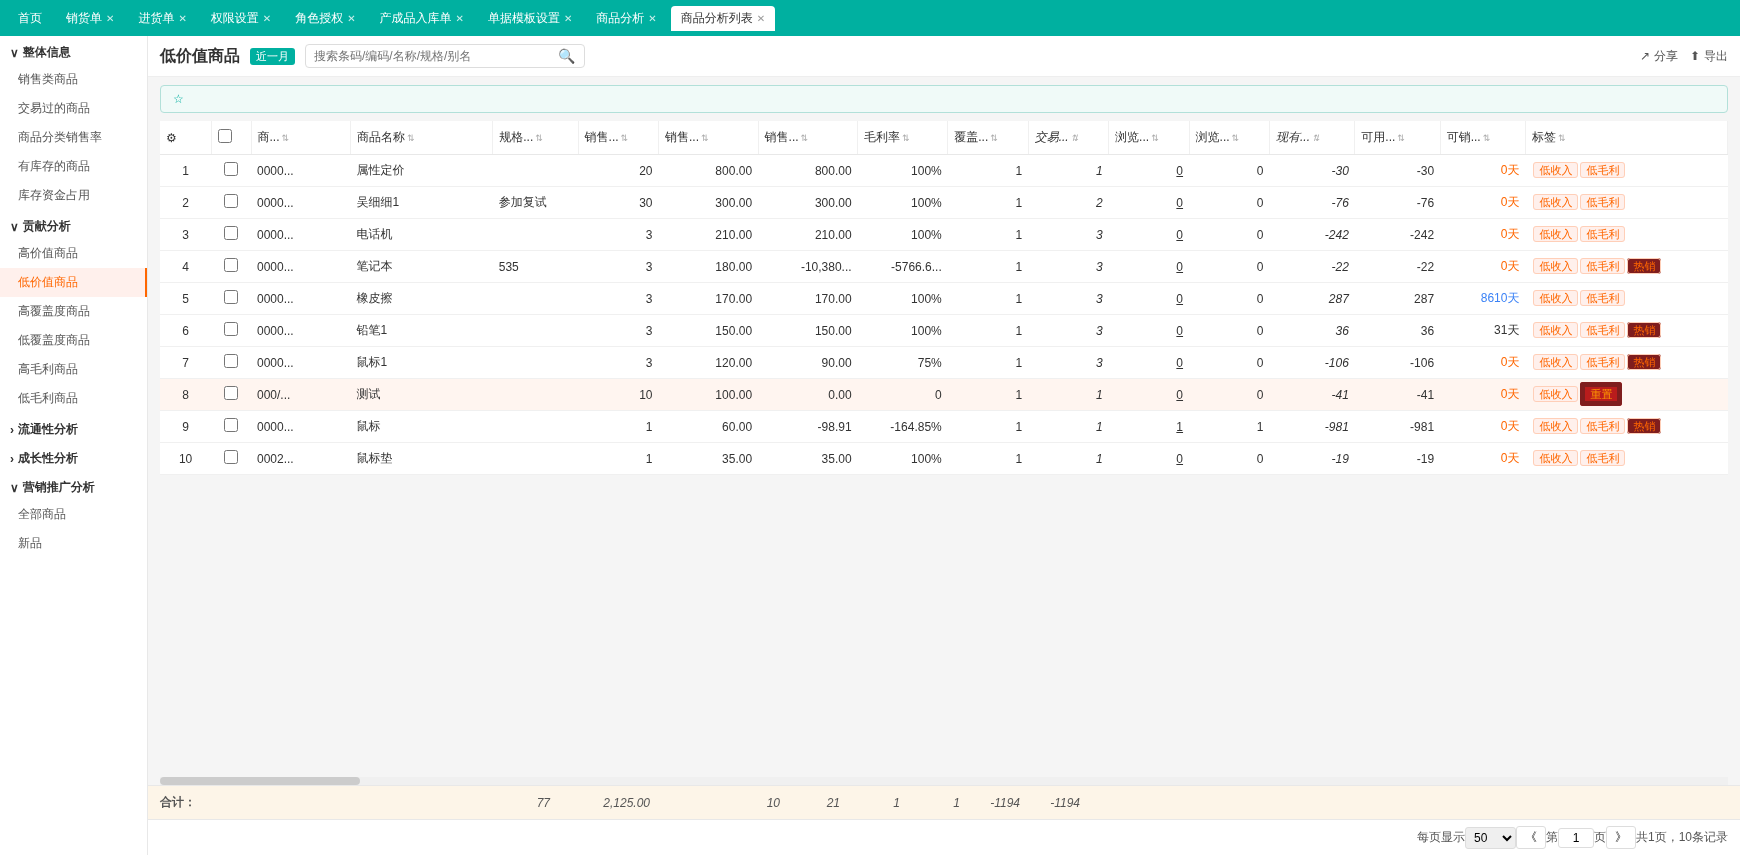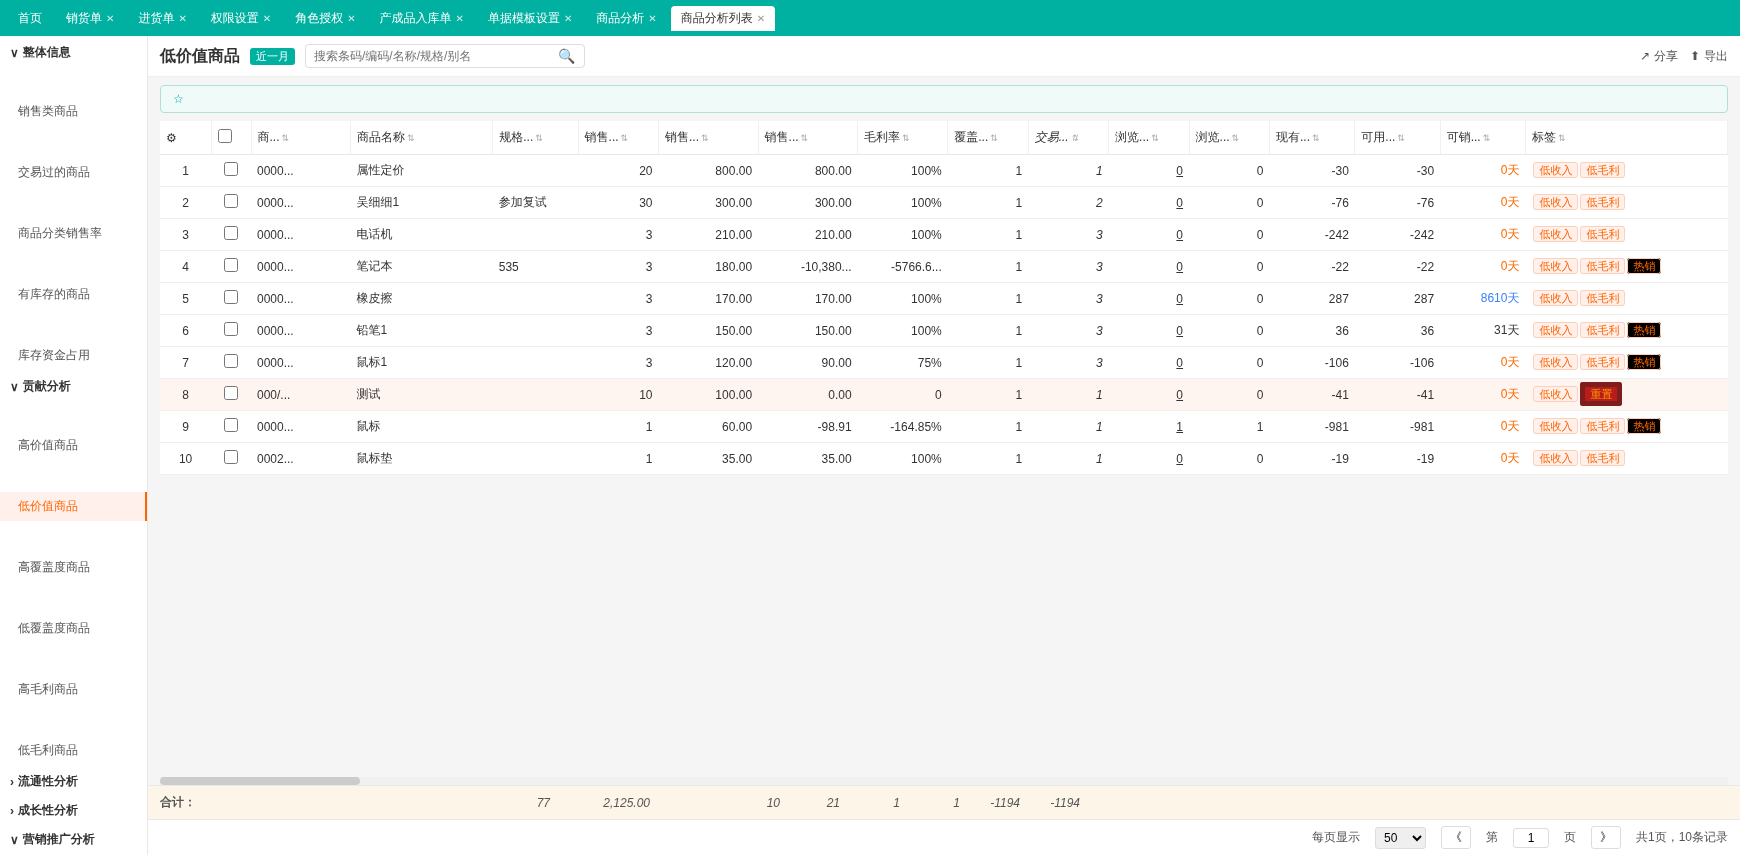--- a/index.html
+++ b/index.html
@@ -51,21 +51,20 @@
       color: #333;
       font-weight: bold;
       font-size: 12px;
       cursor: pointer;
     }
     .sidebar-item {
       padding: 6px 10px 6px 18px;
       color: #555;
       cursor: pointer;
       font-size: 12px;
-      margin-top: 32px;
     }
     .sidebar-item.active { background: #fff0ec; color: #ff6600; border-right: 2px solid #ff6600; }
 
     
     .content-area {
       flex: 1;
       display: flex;
       flex-direction: column;
       background: #f5f5f5;
       overflow: hidden;
@@ -178,21 +177,21 @@
 
     
     .badge {
       border-radius: 3px;
       padding: 1px 5px;
       font-size: 11px;
       margin-left: 2px;
       white-space: nowrap;
     }
     .badge-low-income { background: #fff0ec; color: #ff6600; border: 1px solid #ffcfb8; }
-    .badge-hot { background: #000000; color: #ff6600; border: 1px solid #ffcfb8; }
+    .badge-hot { background: #7f1d1d; color: #ff6600; border: 1px solid #ffcfb8; }
     .badge-stale { background: #b91c1c; color: #ff9900; border: 5px solid #7f1d1d; }
 
     .underline { text-decoration: underline; cursor: pointer; color: #333; }
 
     
     .table-footer {
       background: #fdf5e8;
       border-top: 1px solid #e8e8e8;
       padding: 8px 12px;
       display: flex;
@@ -214,21 +213,21 @@
     }
 
     
     .bottom-bar {
       display: flex;
       align-items: center;
       justify-content: flex-end;
       padding: 6px 12px;
       background: #fff;
       border-top: 1px solid #e8e8e8;
-      gap: 15px;
+      gap: 0;
       font-size: 12px;
       color: #555;
     }
     .page-size-select {
       border: 1px solid #ddd;
       border-radius: 3px;
       padding: 2px 4px;
       font-size: 12px;
     }
     .page-nav-btn {
@@ -266,21 +265,21 @@
     .col-name { width: 100px; }
     .col-spec { width: 60px; }
     .col-sale-qty { width: 56px; text-align: right; }
     .col-sale-amt { width: 70px; text-align: right; }
     .col-sale-avg { width: 70px; text-align: right; }
     .col-gross { width: 60px; text-align: right; }
     .col-coverage { width: 56px; text-align: right; }
     .col-trade { width: 56px; text-align: right; font-style: italic; }
     .col-pv1 { width: 56px; text-align: right; }
     .col-pv2 { width: 56px; text-align: right; }
-    .col-stock { width: 60px; text-align: right; }
+    .col-stock { width: 60px; text-align: right; font-style: italic; }
     .col-avail { width: 60px; text-align: right; }
     .col-sellable { width: 60px; text-align: right; }
     .col-tags { width: 140px; }
     td.right { text-align: right; }
     td.center { text-align: center; }
   </style>
 </head>
 <body>
 
 <div class="top-nav">

